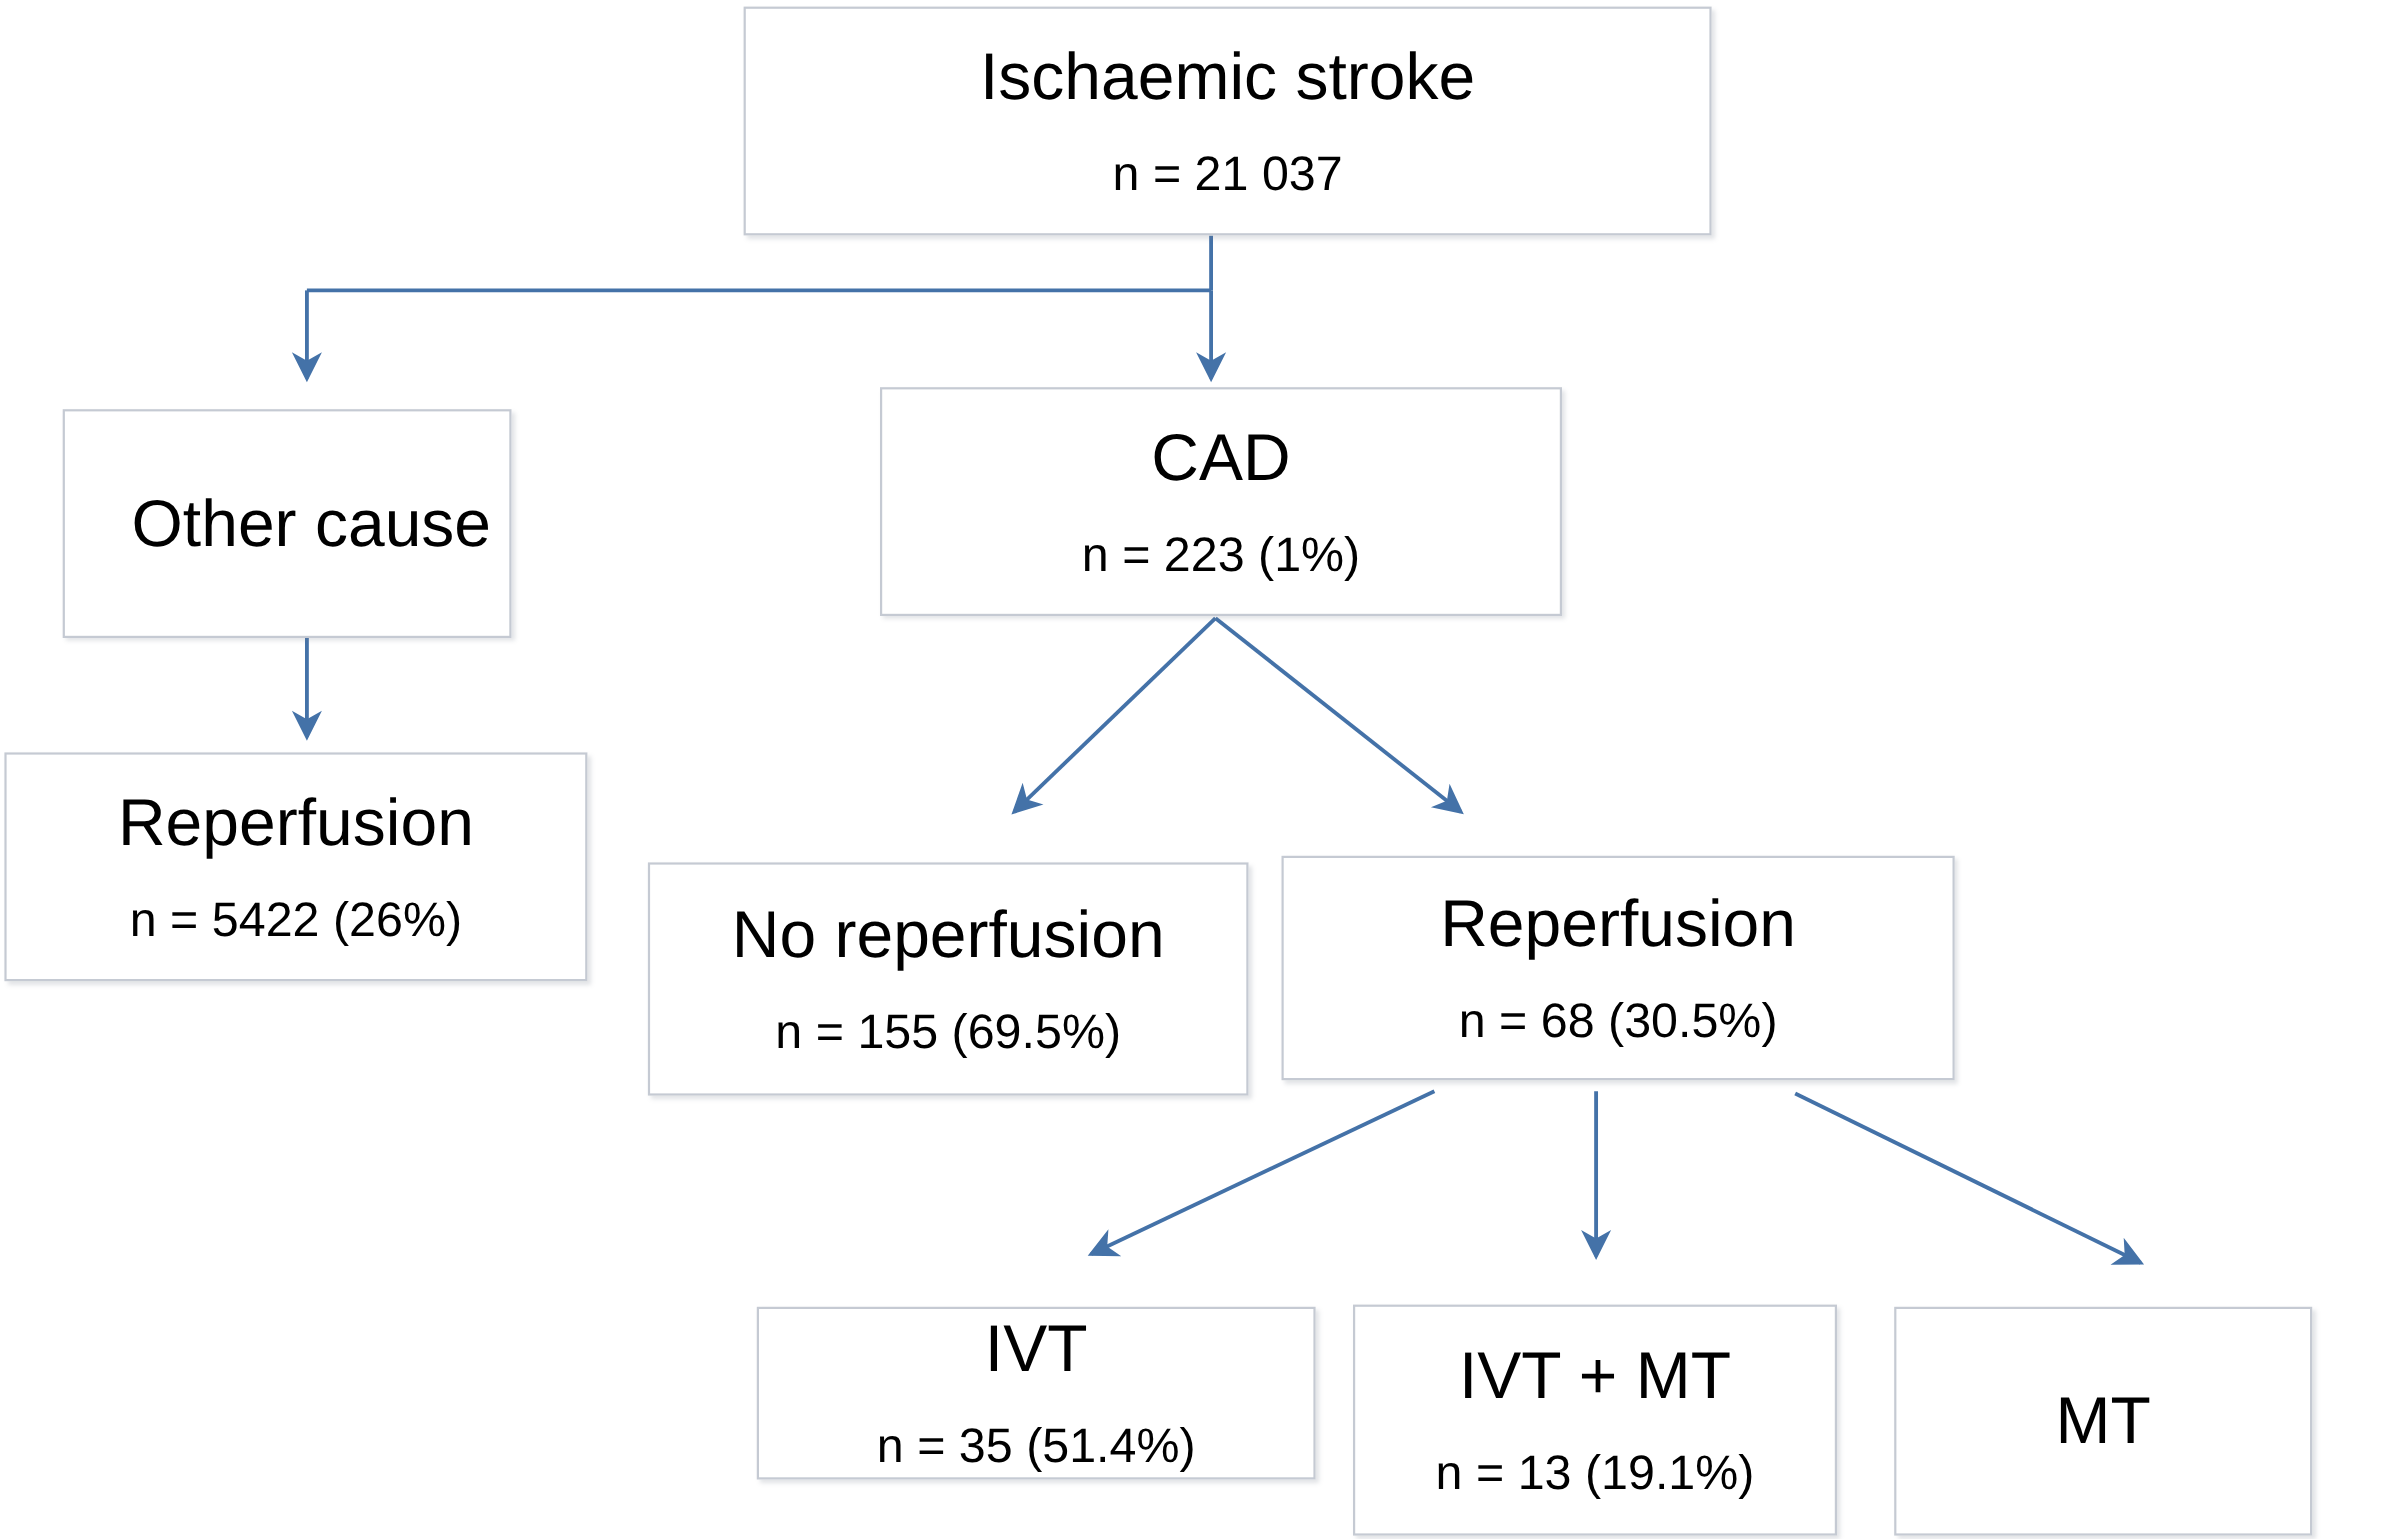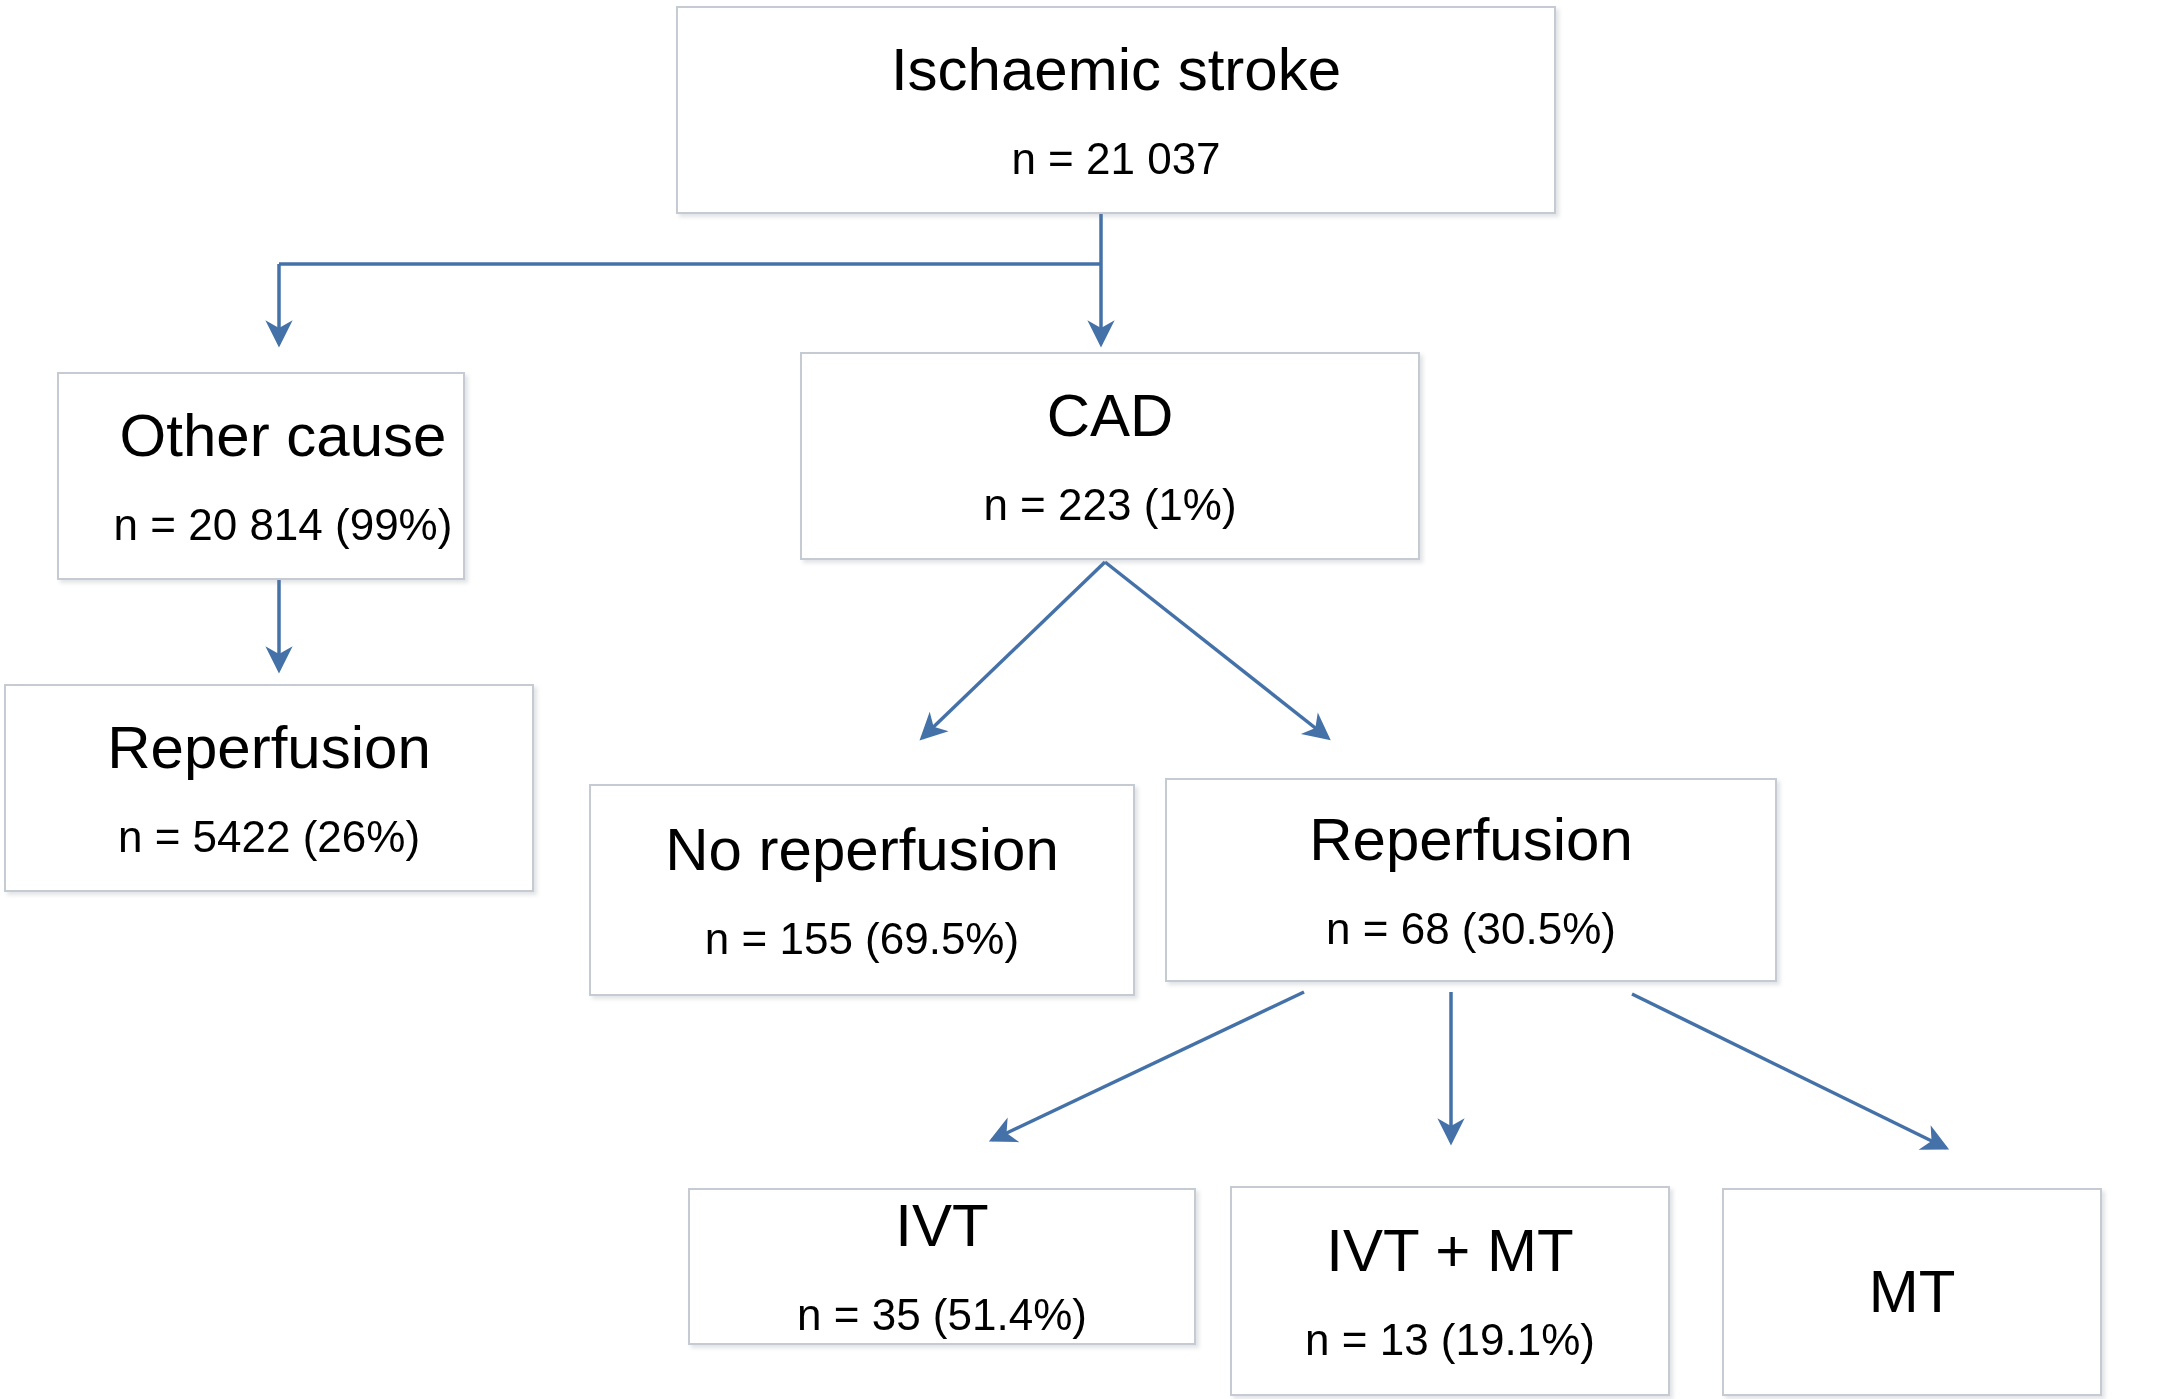--- a/index.html
+++ b/index.html
@@ -78,21 +78,20 @@
     <path d="M1632,994 L1946,1148" stroke="#4472a8" stroke-width="3.5" fill="none" marker-end="url(#arrowhead)"></path>
   </svg>
 
   <div class="node-box" style="left:676px; top:6px; width:880px; height:208px;">
     <div class="node-title">Ischaemic stroke</div>
     <div class="node-count">n = 21 037</div>
   </div>
 
   <div class="node-box" style="left:57px; top:372px; width:408px; height:208px;padding-left:44px;">
     <div class="node-title">Other cause</div>
-    <div class="node-count">n = 20 814 (99%)</div>
   </div>
 
   <div class="node-box" style="left:800px; top:352px; width:620px; height:208px;">
     <div class="node-title">CAD</div>
     <div class="node-count">n = 223 (1%)</div>
   </div>
 
   <div class="node-box" style="left:4px; top:684px; width:530px; height:208px;">
     <div class="node-title">Reperfusion</div>
     <div class="node-count">n = 5422 (26%)</div>

